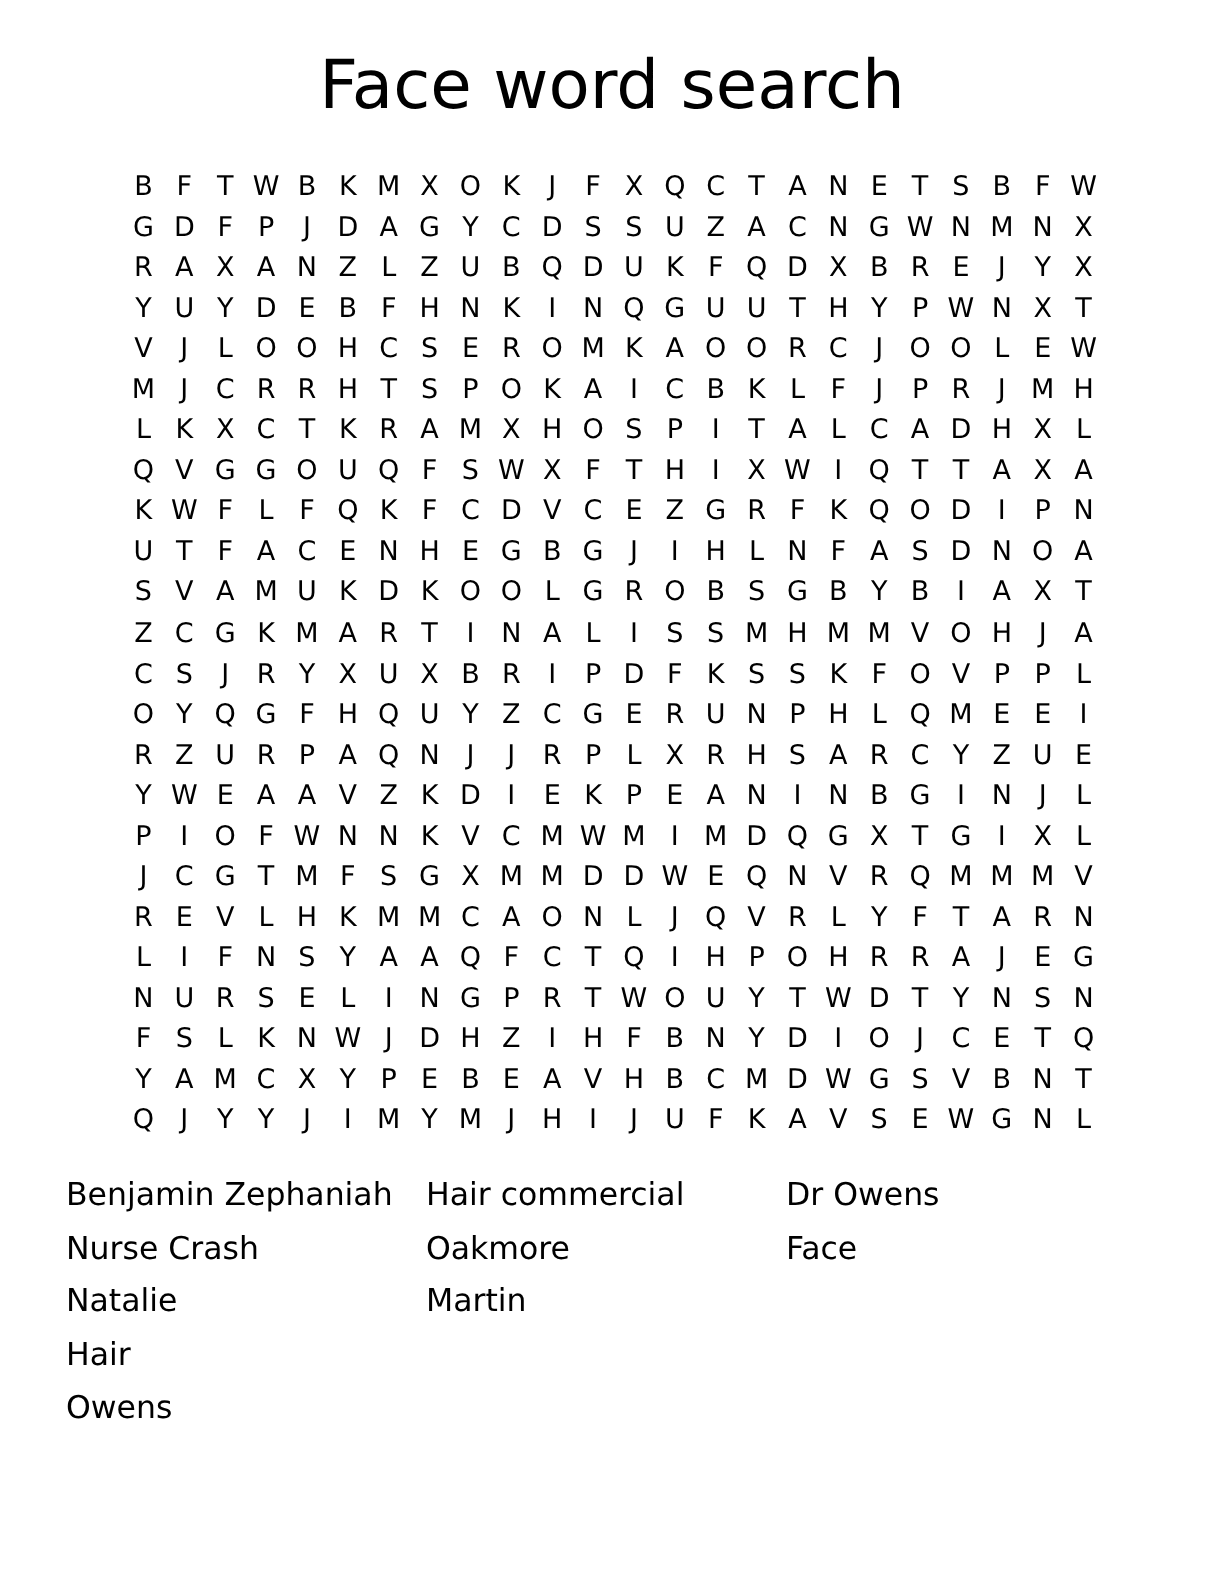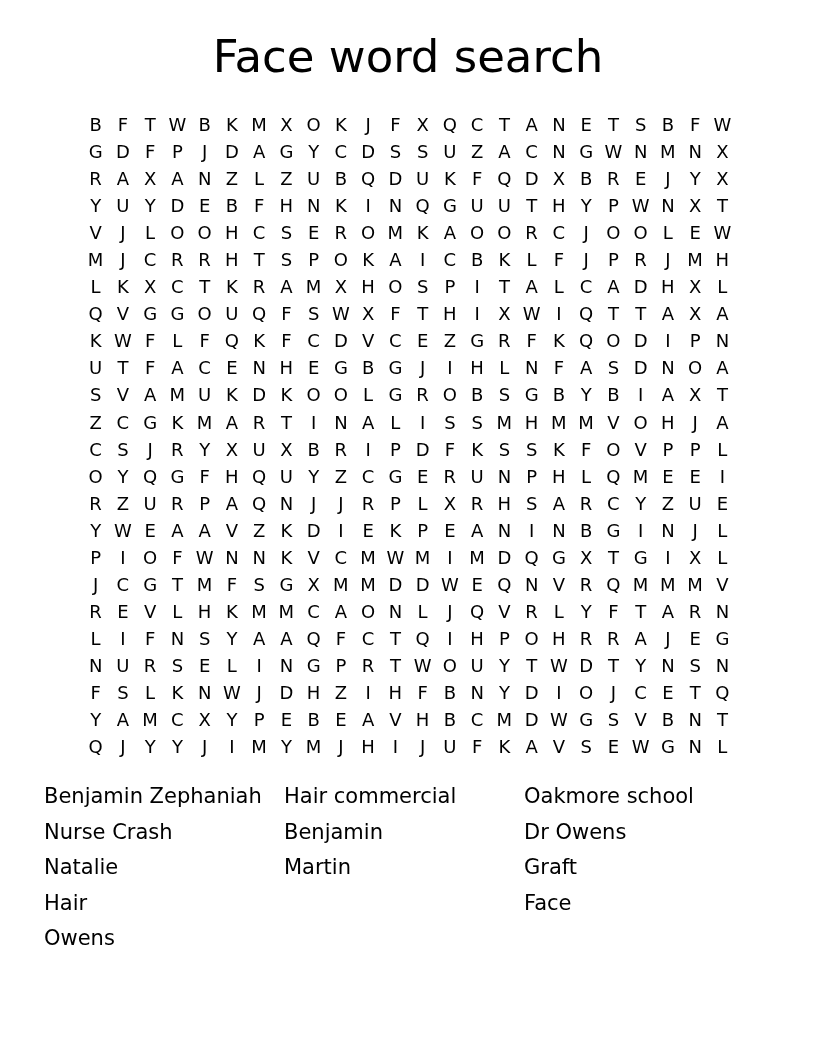--- a/index.html
+++ b/index.html
@@ -646,23 +646,21 @@
   <div class="words" id="word-list">
       <div class="word-col">
         <div class="word">Benjamin Zephaniah</div>
         <div class="word">Nurse Crash</div>
         <div class="word">Natalie</div>
         <div class="word">Hair</div>
         <div class="word">Owens</div>
       </div>
       <div class="word-col">
         <div class="word">Hair commercial</div>
-        <div class="word">Benjamin</div>
+        <div class="word">Oakmore</div>
         <div class="word">Martin</div>
       </div>
       <div class="word-col">
-        <div class="word">Oakmore school</div>
         <div class="word">Dr Owens</div>
-        <div class="word">Graft</div>
         <div class="word">Face</div>
       </div>
     </div>
 </div>
 
 </body></html>

